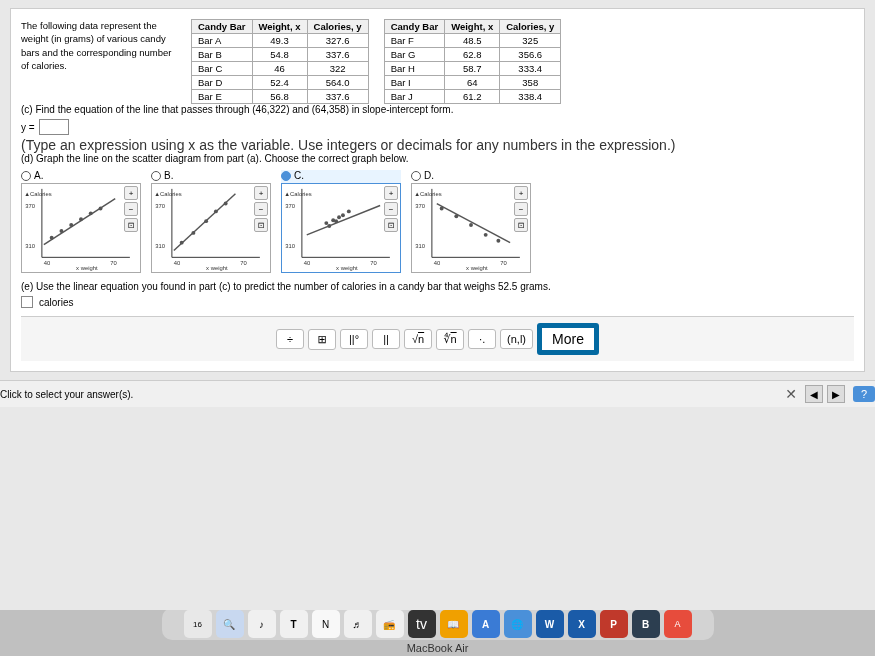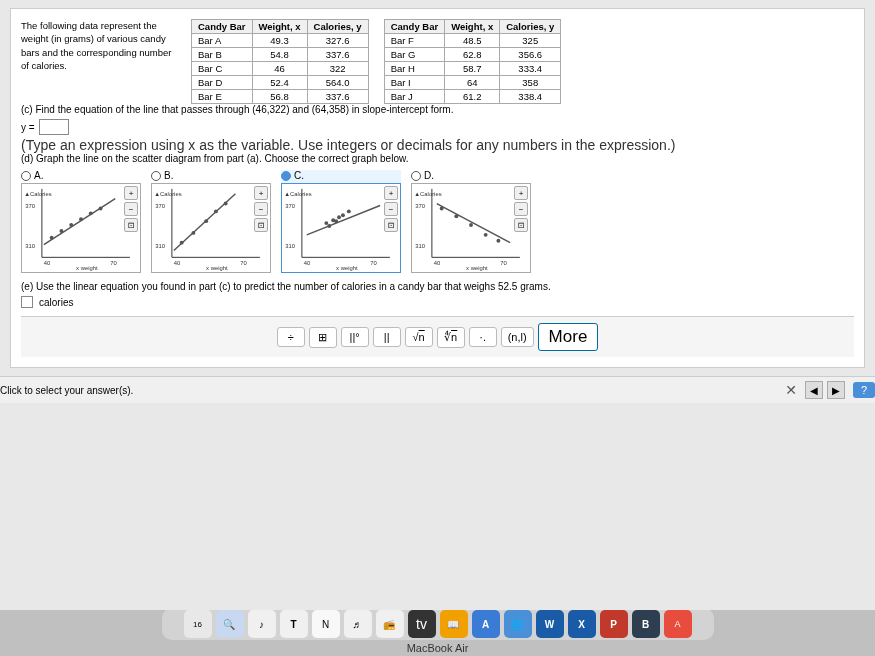--- a/index.html
+++ b/index.html
@@ -209,24 +209,24 @@
       border-radius: 3px;
       padding: 3px 6px;
       font-size: 11px;
       cursor: pointer;
       min-width: 28px;
       text-align: center;
     }
 
     .more-btn {
       background: white;
-      border: 1px solid #0369a1;
+      border: 5px solid #0369a1;
       border-radius: 3px;
       padding: 3px 10px;
-      font-size: 17px;
+      font-size: 14px;
       cursor: pointer;
     }
 
     
     .bottom-bar {
       display: flex;
       align-items: center;
       justify-content: space-between;
       padding: 4px 0;
       background: #f0f0f0;

